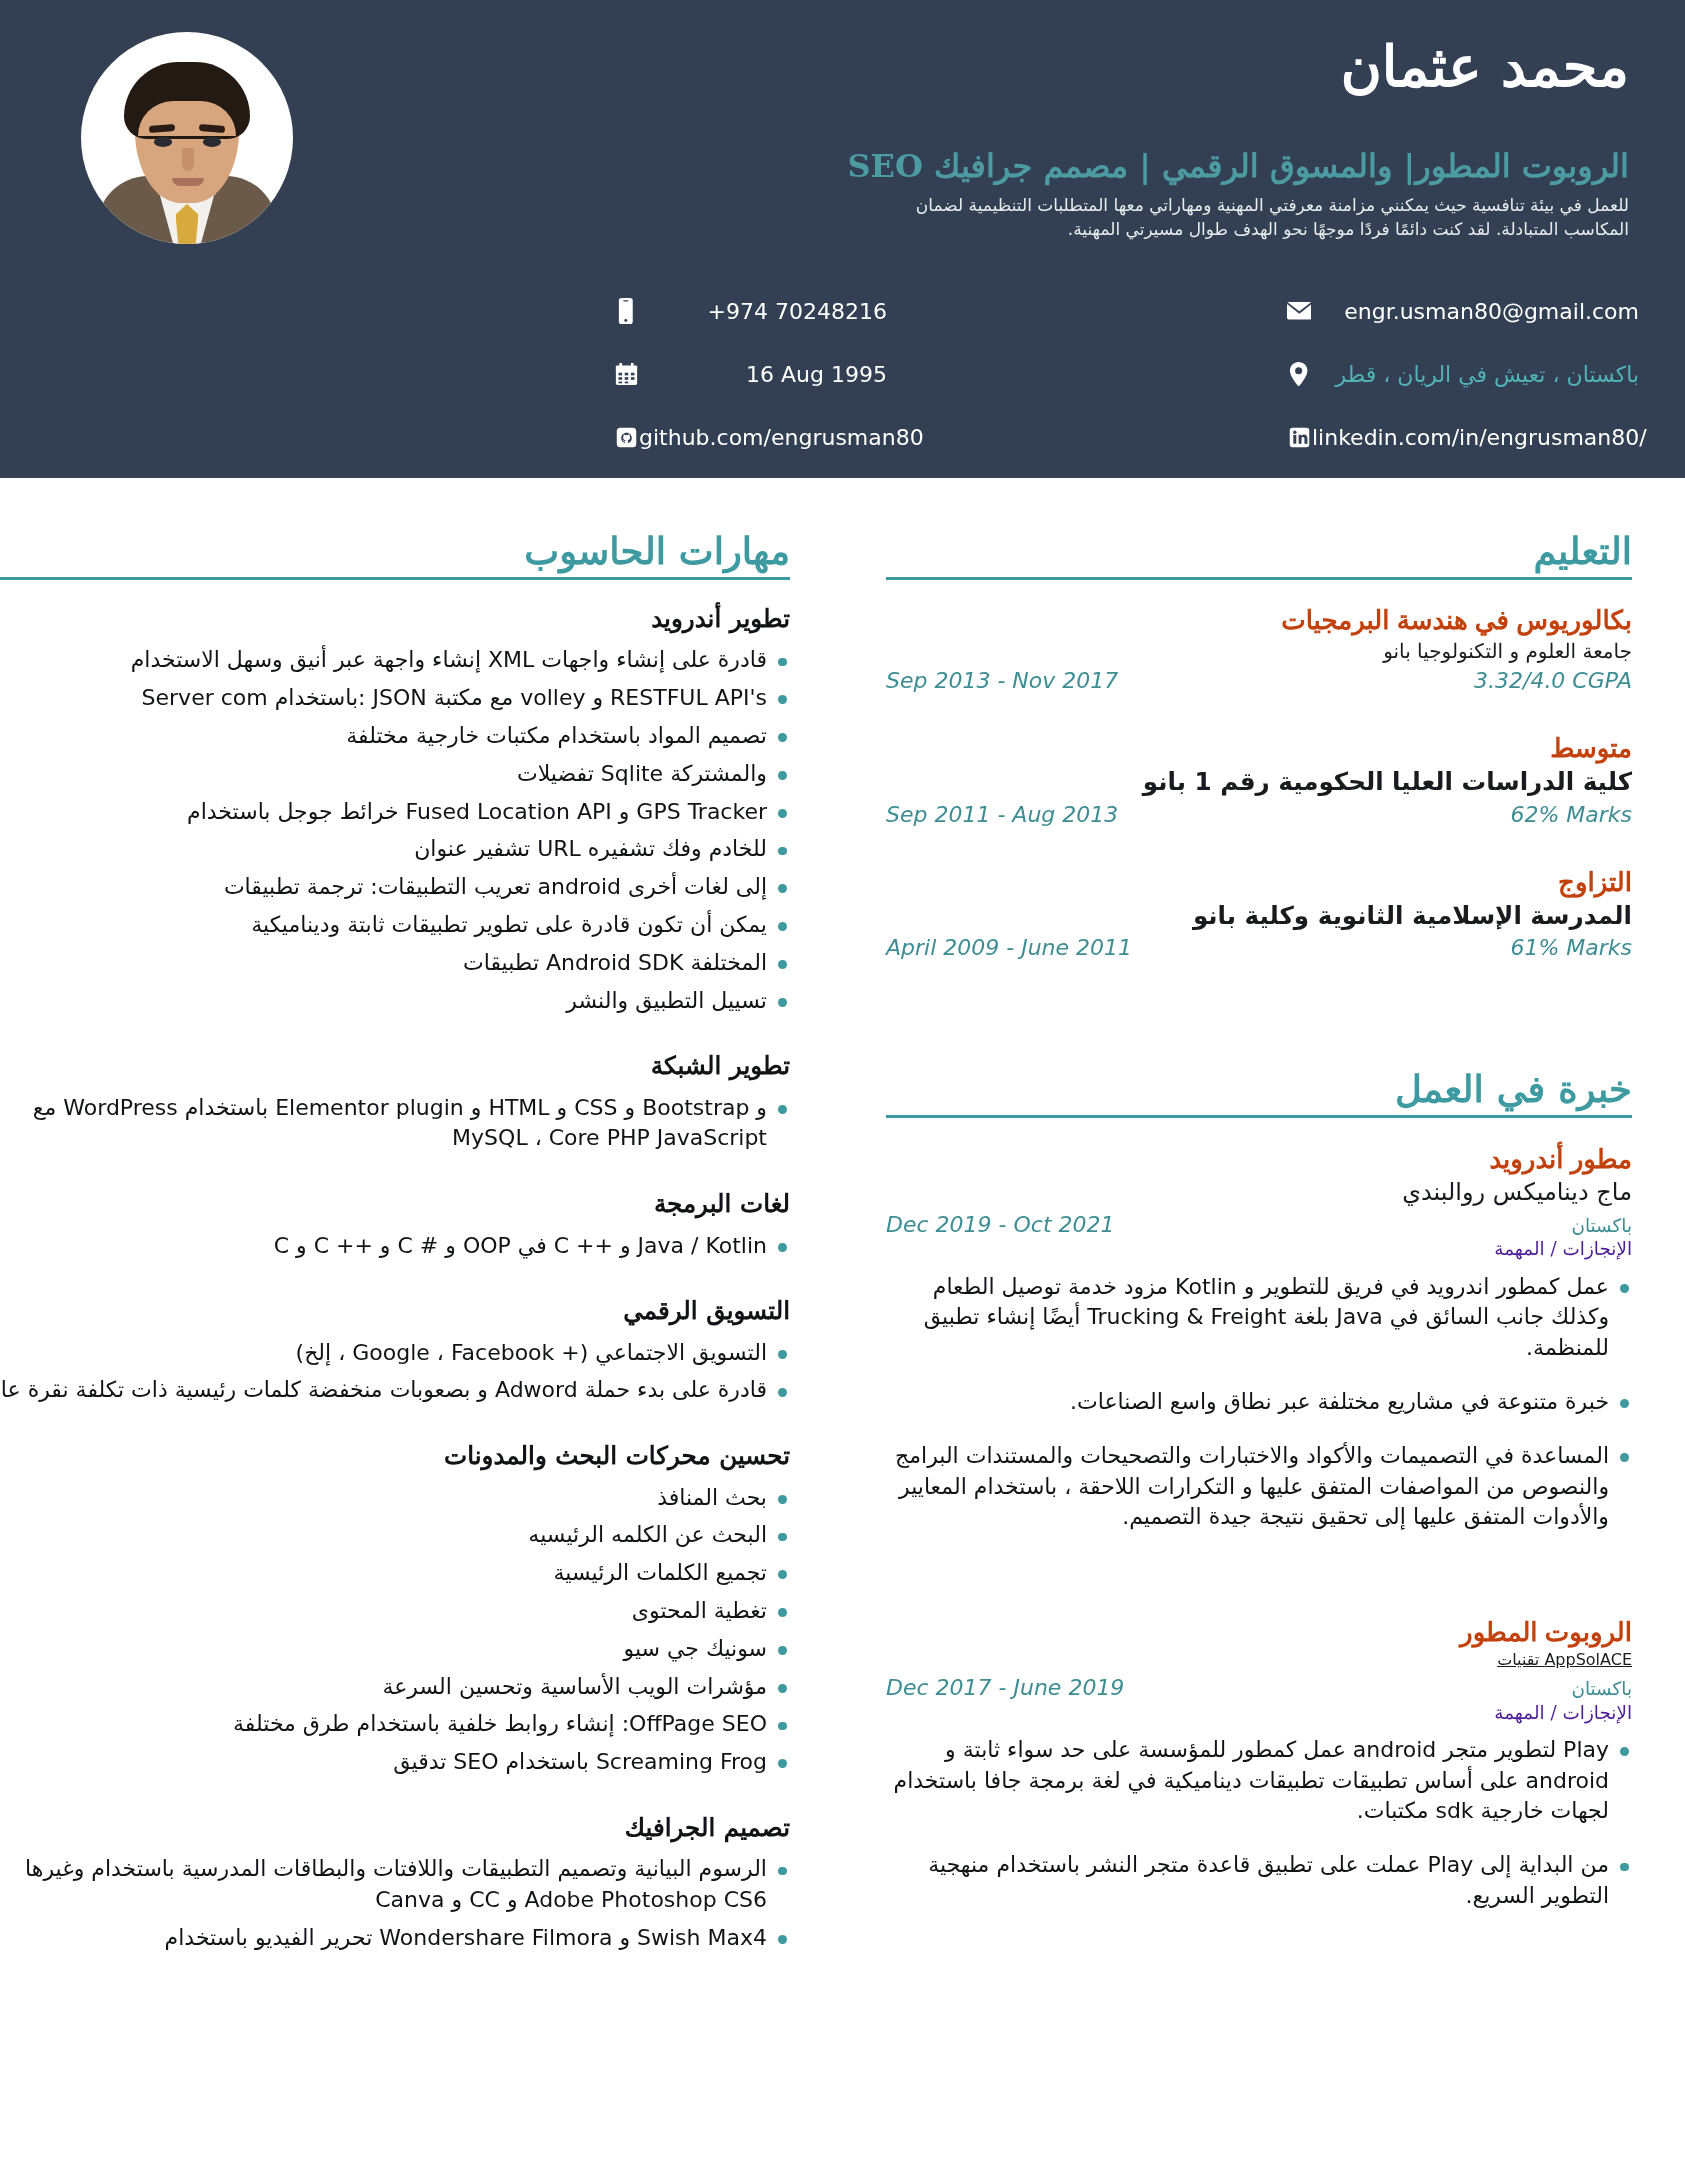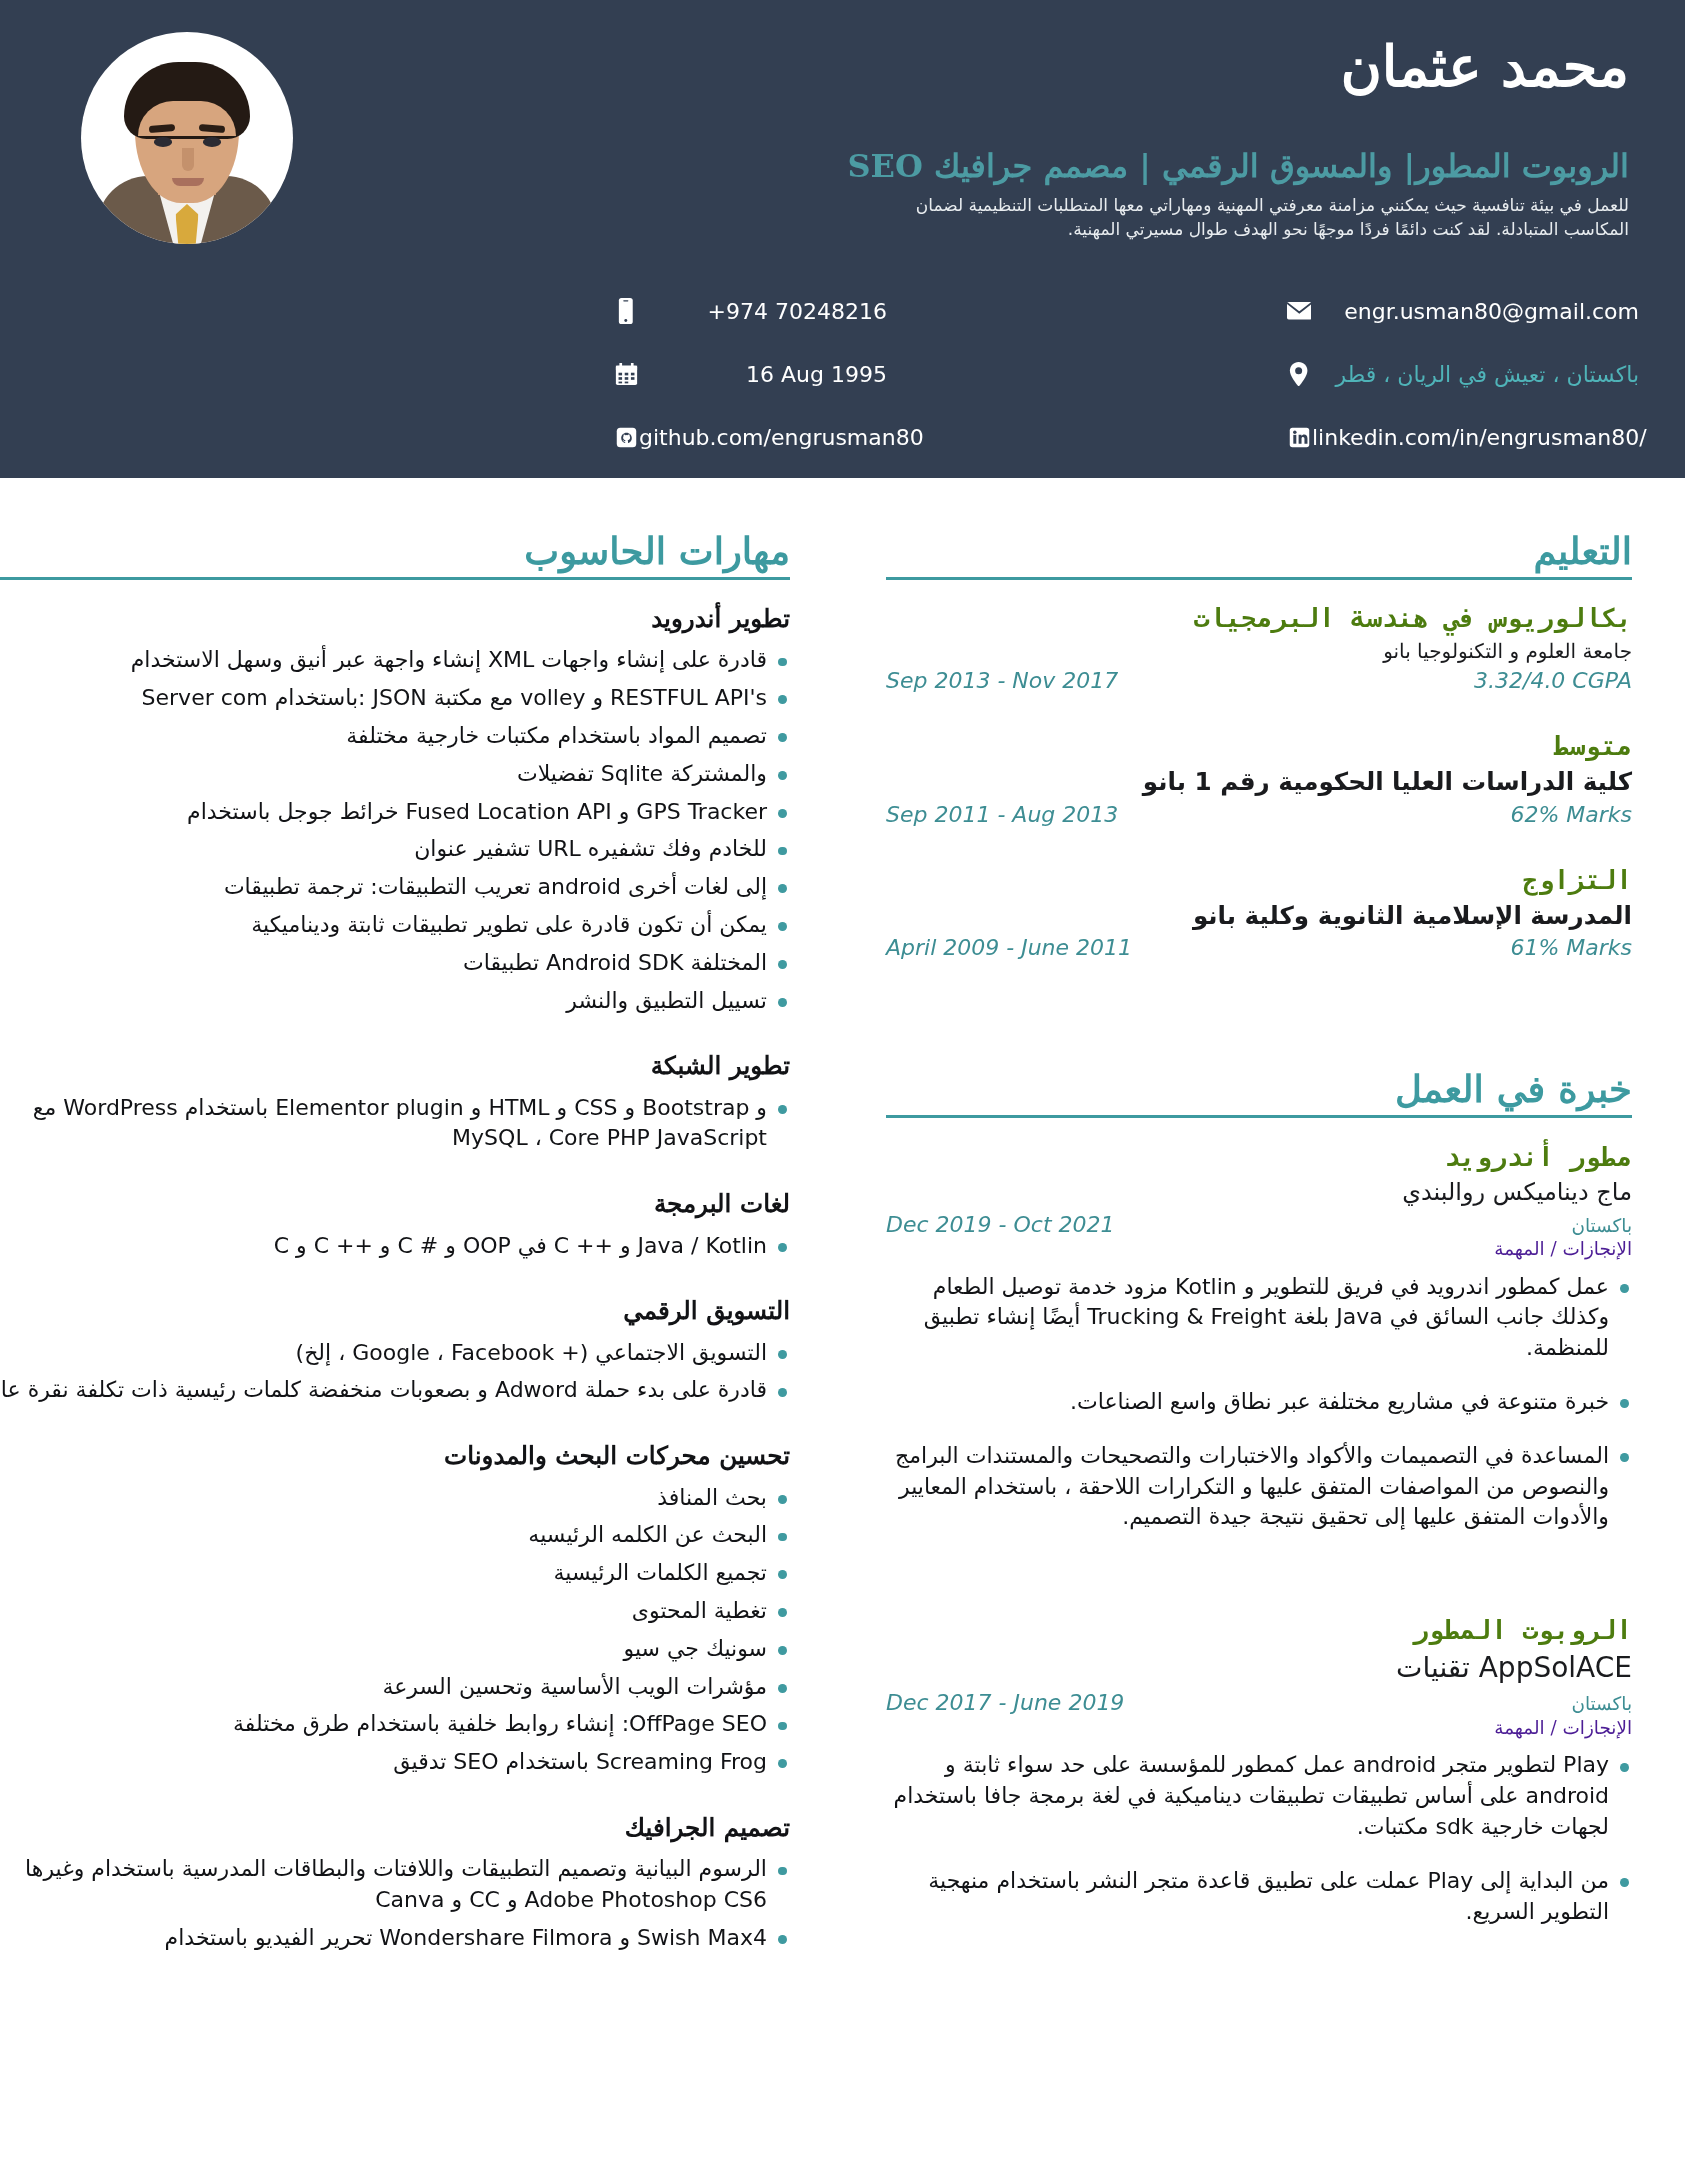--- a/index.html
+++ b/index.html
@@ -226,22 +226,22 @@
     display: block;
   }
   .sect-title.left-col { padding-left: 35px; }
 
   
   .entry { margin-bottom: 39px; position: relative; }
   .entry-title {
     text-align: right;
     font-size: 26px;
     font-weight: bold;
-    color: #4d7c0f;
-    font-family: Liberation Mono, monospace;
+    color: #c2410c;
+    font-family: Liberation Sans, sans-serif;
     line-height: 1.25;
   }
   .entry-sub {
     text-align: right;
     font-size: 20px;
     color: #1a1b1e;
     font-family: "DejaVu Serif", "Liberation Serif", serif;
     line-height: 1.3;
     margin-top: 1.8px;
   }
@@ -488,21 +488,21 @@
             <li>عمل كمطور اندرويد في فريق للتطوير و Kotlin مزود خدمة توصيل الطعام وكذلك جانب السائق في Java بلغة Trucking &amp; Freight أيضًا إنشاء تطبيق للمنظمة.</li>
             <li>خبرة متنوعة في مشاريع مختلفة عبر نطاق واسع الصناعات.</li>
             <li>المساعدة في التصميمات والأكواد والاختبارات والتصحيحات والمستندات البرامج والنصوص من المواصفات المتفق عليها و التكرارات اللاحقة ، باستخدام المعايير والأدوات المتفق عليها إلى تحقيق نتيجة جيدة التصميم.</li>
           </ul>
         </div>
 
         <div style="height:44px;"></div>
 
         <div class="entry">
           <div class="entry-title">الروبوت المطور</div>
-          <div class="entry-sub" style="font-size:28px;font-family:'DejaVu Sans',sans-serif;">AppSolACE تقنيات</div>
+          <div class="entry-sub" style="font-size:16px;font-family:'DejaVu Sans',sans-serif;text-decoration:underline;">AppSolACE تقنيات</div>
           <div class="entry-row">
             <span class="entry-place">باكستان</span>
             <span class="entry-date">Dec 2017 - June 2019</span>
           </div>
           <div class="entry-achv">الإنجازات / المهمة</div>
           <ul class="blist spaced">
             <li>Play لتطوير متجر android عمل كمطور للمؤسسة على حد سواء ثابتة و android على أساس تطبيقات تطبيقات ديناميكية في لغة برمجة جافا باستخدام لجهات خارجية sdk مكتبات.</li>
             <li>من البداية إلى Play عملت على تطبيق قاعدة متجر النشر باستخدام منهجية التطوير السريع.</li>
           </ul>
         </div>

